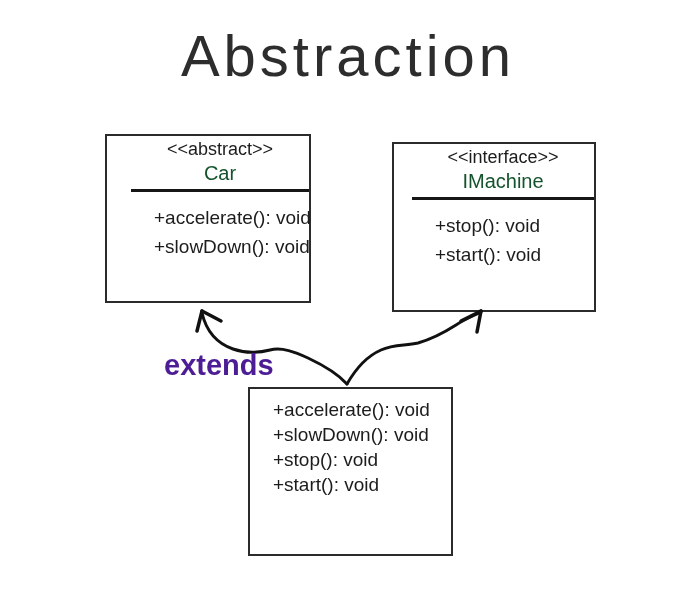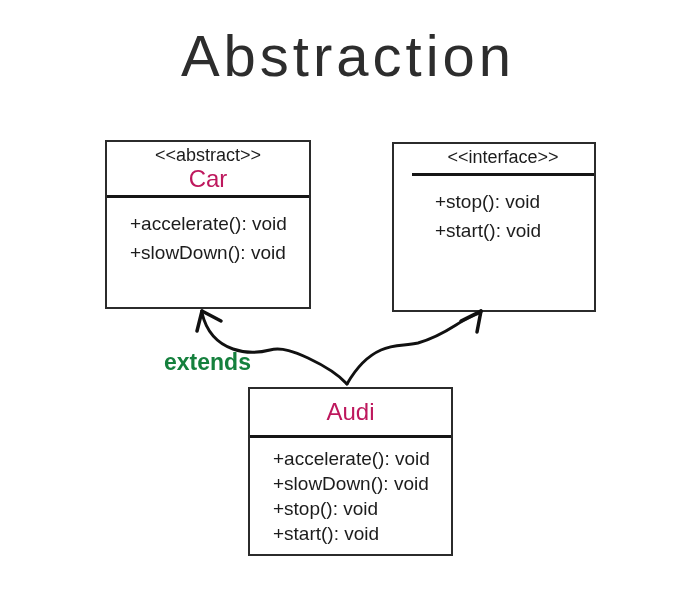--- a/index.html
+++ b/index.html
@@ -27,37 +27,37 @@
     border: 2px solid #2b2b2b;
     background: #ffffff;
     box-sizing: border-box;
   }
   .uml-box .hdr {
     border-bottom: 3px solid #161616;
     text-align: center;
     padding: 2px 0 4px 0;
   }
   .stereotype { font-size: 18px; line-height: 23px; color: #1c1c1c; }
-  .cls-name   { font-size: 24px; line-height: 24px; color: #be185d; }
+  .cls-name   { font-size: 20px; line-height: 24px; color: #14532d; }
   .uml-body   { padding: 11px 0 0 11px; }
   .method     { font-size: 19px; line-height: 29px; color: #1c1c1c; white-space: nowrap; margin-left: 12px; }
 
-  .box-car      { left: 105px; top: 140px; width: 206px; height: 169px; }
+  .box-car      { left: 105px; top: 134px; width: 206px; height: 169px; padding-left: 24px; }
   .box-imachine { left: 392px; top: 142px; width: 204px; height: 170px; padding-left: 18px; }
   .box-audi     { left: 248px; top: 387px; width: 205px; height: 169px; }
 
   .box-audi .hdr { padding: 11px 0 11px 0; }
   .box-audi .uml-body { padding-top: 8px; }
   .box-audi .method { line-height: 25px; }
 
   .rel-label {
     position: absolute;
-    font-size: 23px;
+    font-size: 29px;
     font-weight: bold;
-    color: #15803d;
+    color: #4c1d95;
   }
   .lbl-extends    { left: 164px; top: 349px; }
   .lbl-implements { left: 456px; top: 338px; }
 
   .arrows {
     position: absolute;
     left: 0; top: 0;
     pointer-events: none;
   }
 </style>
@@ -75,31 +75,29 @@
     </div>
     <div class="uml-body">
       <div class="method">+accelerate(): void</div>
       <div class="method">+slowDown(): void</div>
     </div>
   </div>
 
   <div class="uml-box box-imachine">
     <div class="hdr">
       <div class="stereotype">&lt;&lt;interface&gt;&gt;</div>
+      <div class="cls-name">IMachine</div>
     </div>
     <div class="uml-body">
       <div class="method">+stop(): void</div>
       <div class="method">+start(): void</div>
     </div>
   </div>
 
   <div class="uml-box box-audi">
-    <div class="hdr">
-      <div class="cls-name">Audi</div>
-    </div>
     <div class="uml-body">
       <div class="method">+accelerate(): void</div>
       <div class="method">+slowDown(): void</div>
       <div class="method">+stop(): void</div>
       <div class="method">+start(): void</div>
     </div>
   </div>
 
   <svg class="arrows" width="696" height="596" viewBox="0 0 696 596">
 

